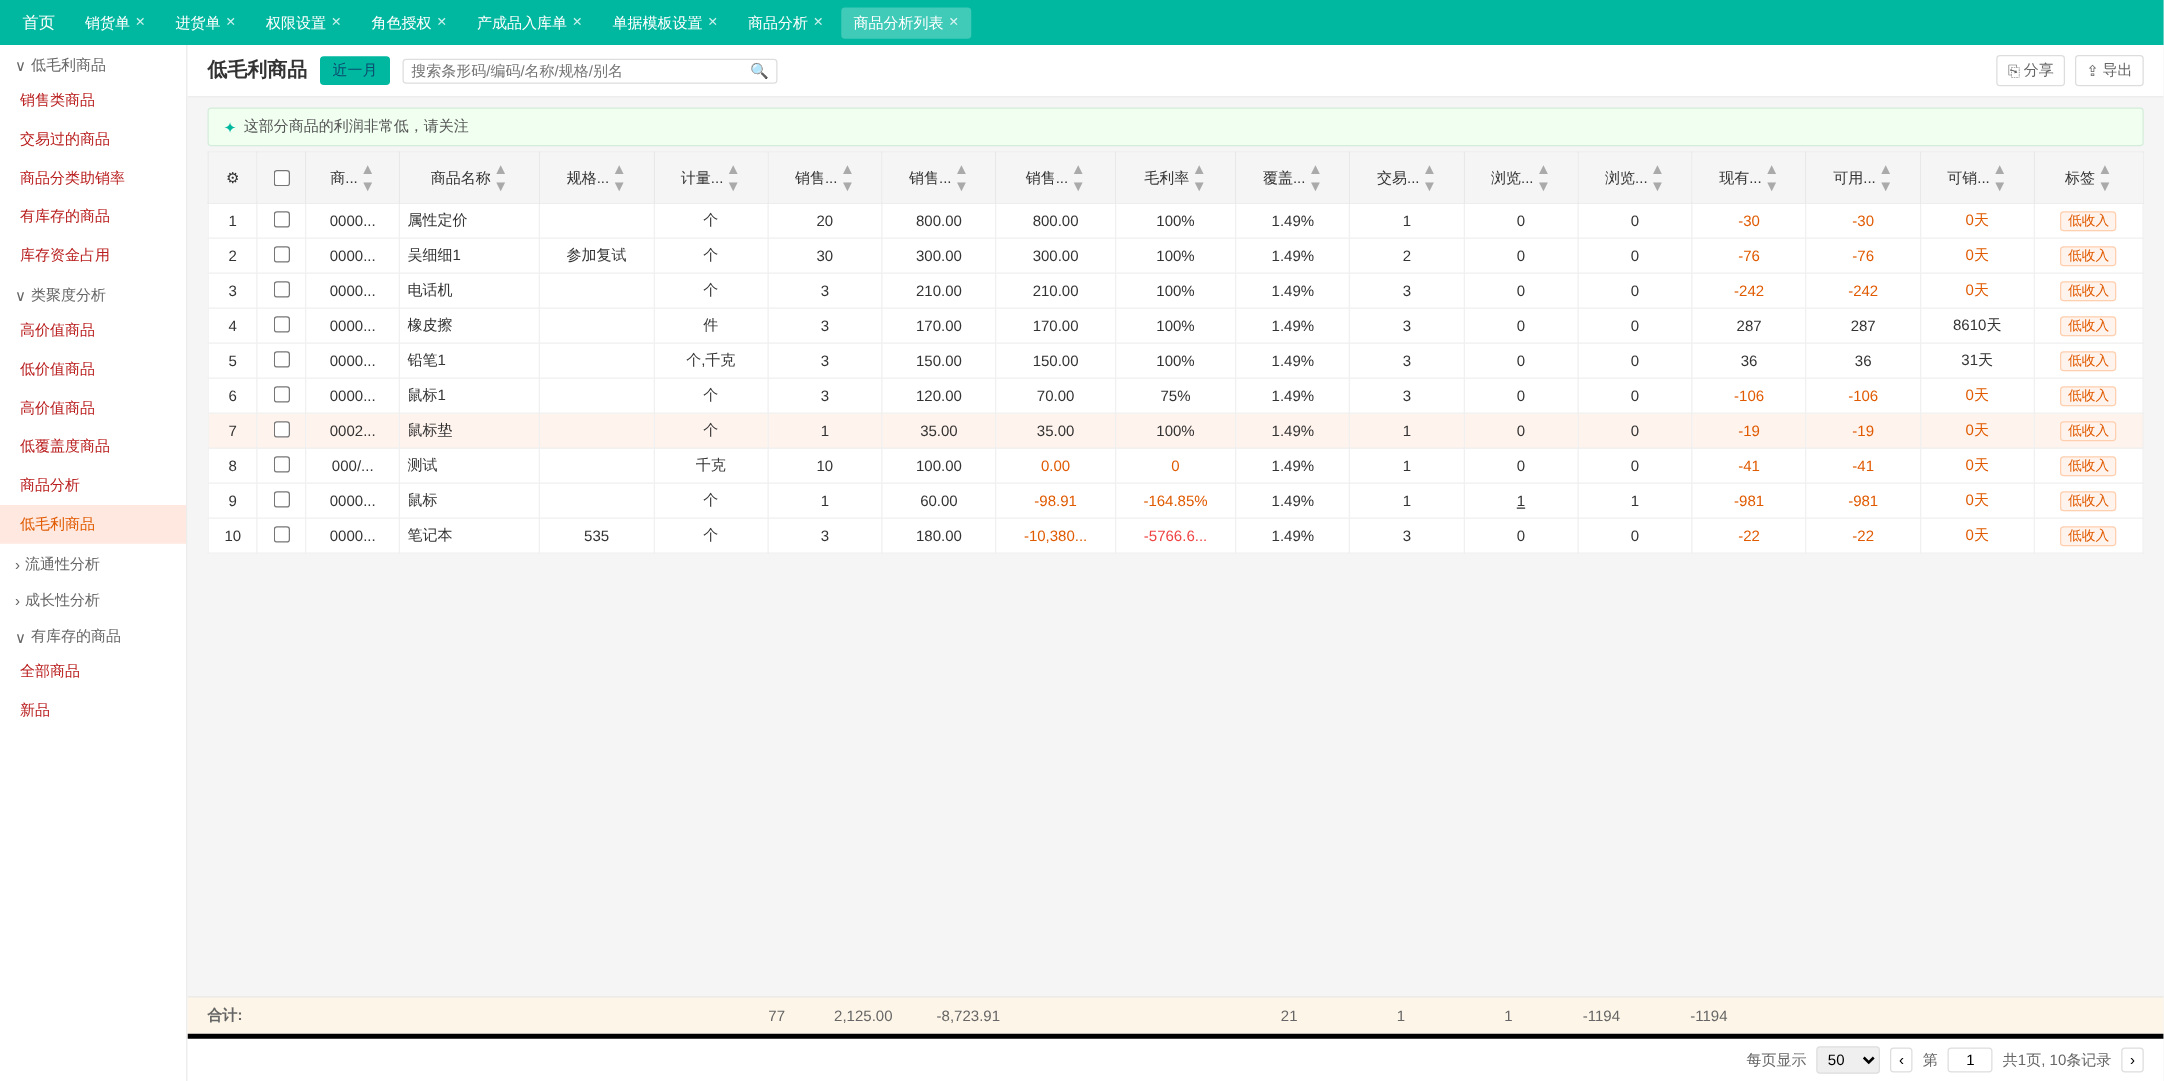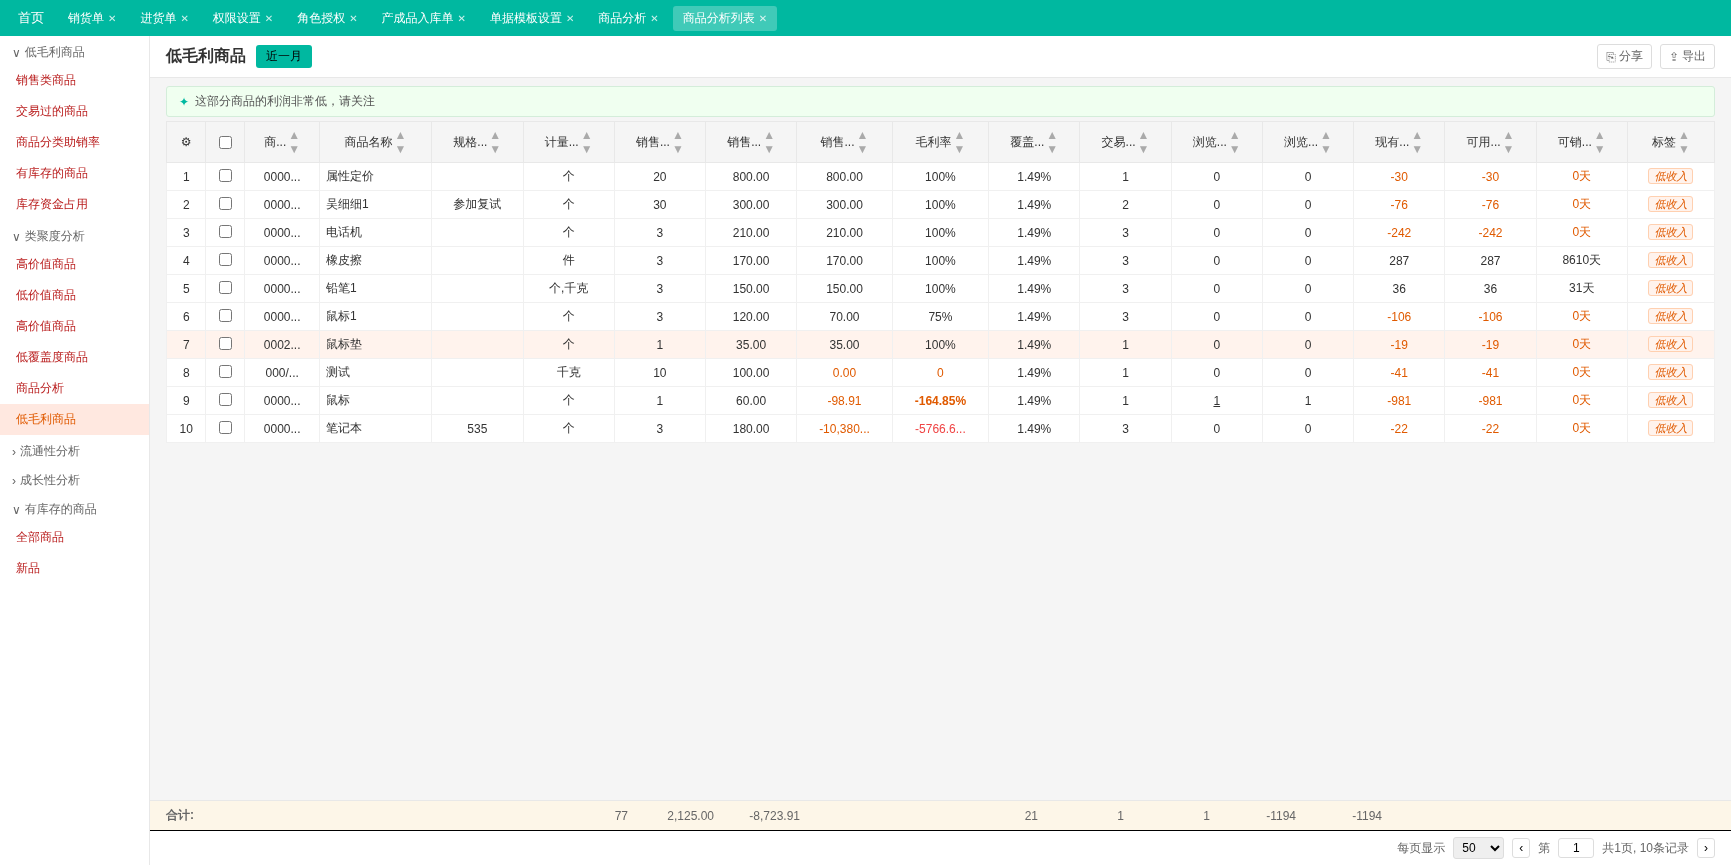--- a/index.html
+++ b/index.html
@@ -77,21 +77,21 @@
       gap: 10px;
       border-bottom: 1px solid #e8e8e8;
     }
     .page-title {
       font-size: 16px;
       font-weight: bold;
       color: #333;
     }
     .date-filter-btn {
       background: #00b8a0;
-      color: #000000;
+      color: #0c4a6e;
       border: none;
       padding: 3px 10px;
       border-radius: 3px;
       cursor: pointer;
       font-size: 12px;
     }
     .search-box {
       display: flex;
       align-items: center;
       border: 1px solid #ddd;
@@ -188,21 +188,20 @@
       white-space: nowrap;
     }
     tbody td.text-left { text-align: left; }
     .red-badge {
       background: #fff3ed;
       color: #e05a00;
       border: 1px solid #ffd0b0;
       padding: 1px 5px;
       border-radius: 3px;
       font-size: 11px;
-      font-style: italic;
     }
 
     
     .table-footer {
       background: #fdf6e8;
       border-top: 1px solid #e8e8e8;
       padding: 6px 16px;
       display: flex;
       align-items: center;
       gap: 16px;
@@ -211,21 +210,21 @@
     }
     .footer-label { font-weight: bold; }
     .footer-cell {
       min-width: 70px;
       text-align: right;
     }
 
     
     .pagination-bar {
       background: #fff;
-      border-top: 1px solid #000000;
+      border-top: 4px solid #000000;
       padding: 6px 16px;
       display: flex;
       align-items: center;
       justify-content: flex-end;
       gap: 8px;
       font-size: 12px;
       color: #666;
     }
     .page-select {
       border: 1px solid #ddd;
@@ -326,20 +325,24 @@
     </div>
     <div class="sidebar-item">全部商品</div>
     <div class="sidebar-item">新品</div>
   </div>
 
   <div class="content">
 
     <div class="page-header">
       <span class="page-title">低毛利商品</span>
       <button class="date-filter-btn">近一月</button>
+      <div class="search-box">
+        <input type="text" placeholder="搜索条形码/编码/名称/规格/别名" style="">
+        <span class="search-icon">🔍</span>
+      </div>
       <div class="header-actions">
         <button class="action-btn">
           <span>⎘</span>
           <span>分享</span>
         </button>
         <button class="action-btn">
           <span>⇪</span>
           <span>导出</span>
         </button>
       </div>
@@ -624,21 +627,21 @@
             <tr>
     <td>9</td>
     <td><input type="checkbox" style=""></td>
     <td>0000...</td>
     <td class="text-left">鼠标</td>
     <td></td>
     <td>个</td>
     <td>1</td>
     <td>60.00</td>
     <td style="color:#e05a00;">-98.91</td>
-    <td style="color:#e05a00;font-weight:bold;">-164.85%</td>
+    <td style="color:#e05a00;">-164.85%</td>
     <td>1.49%</td>
     <td>1</td>
     <td style="text-decoration:underline;cursor:pointer;">1</td>
     <td>1</td>
     <td style="color:#e05a00;">-981</td>
     <td style="color:#e05a00;">-981</td>
     <td style="color:#e05a00;">0天</td>
     <td><span class="red-badge">低收入</span></td>
   </tr>
             <tr>

